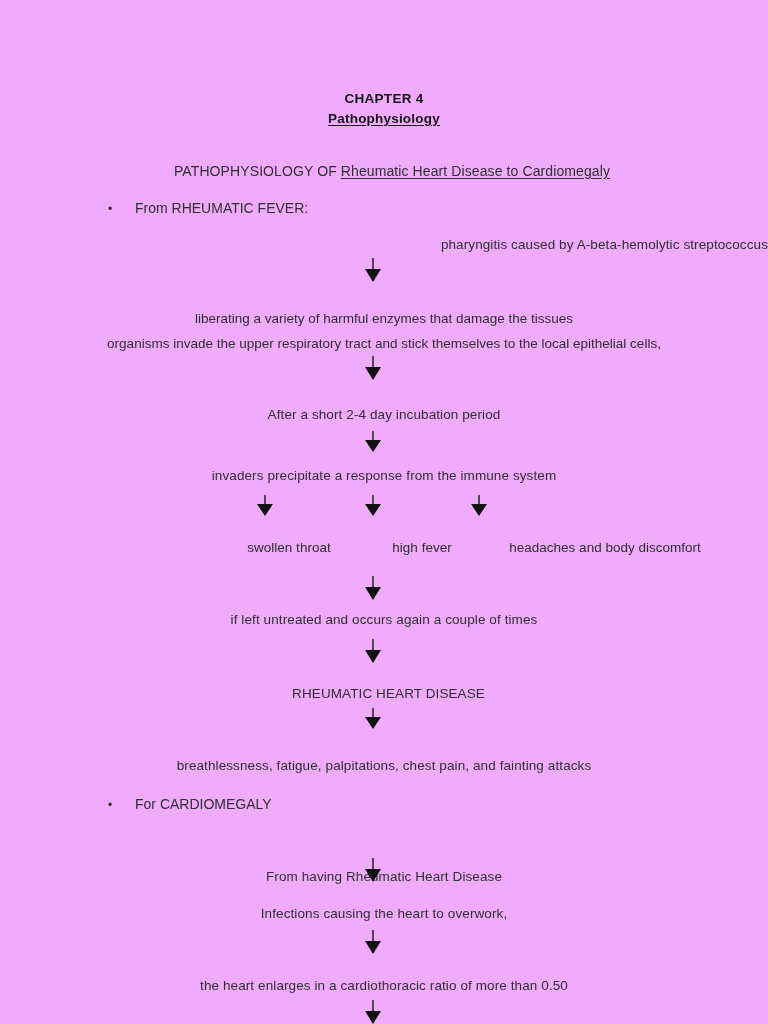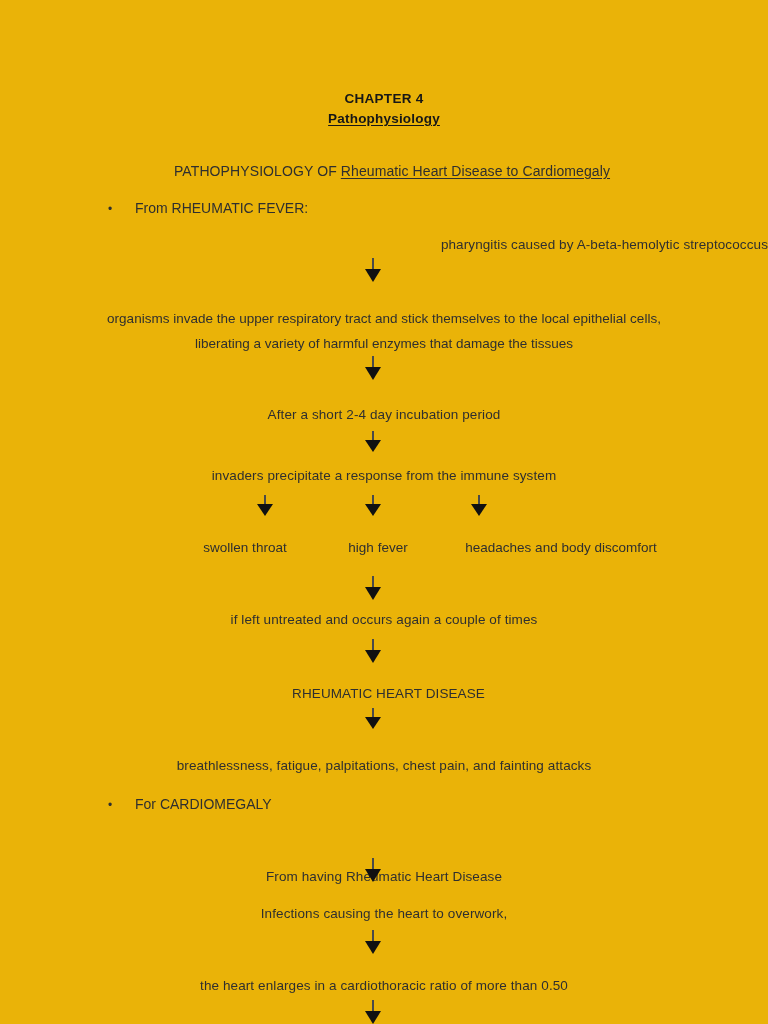--- a/index.html
+++ b/index.html
@@ -16,21 +16,21 @@
     overflow: hidden;
     font-family: "Liberation Sans", sans-serif;
     color: #2b2b2b;
     -webkit-font-smoothing: antialiased;
   }
 
   .page {
     position: relative;
     width: 768px;
     height: 1024px;
-    background: #eab308;
+    background: #f0abfc;
     padding: 0;
   }
 
   
   .line {
     position: absolute;
     left: 0;
     width: 768px;
     text-align: center;
     font-size: 13.5px;
@@ -124,20 +124,21 @@
 
   
   .branch-label {
     position: absolute;
     font-size: 13.5px;
     line-height: 17px;
     color: #2f2f2f;
     white-space: pre;
     text-align: right;
     transform: translateX(-50%);
+    margin-left: 44px;
   }
 </style>
 </head>
 <body>
 
 <div class="page">
 
   <div class="line chapter-title" style="top:90px;">CHAPTER 4</div>
 
   <div class="line section-heading" style="top:110px;">Pathophysiology</div>
@@ -150,22 +151,22 @@
   </div>
 
   <div class="line" style="top:236px;text-align:right;">pharyngitis caused by A-beta-hemolytic streptococcus</div>
 
   <div class="arrow" style="left:362px; top:258px;">
     <span class="shaft"></span>
       <span class="head"></span>
   </div>
 
   <div class="para" style="top:306px;">
+    <span>liberating a variety of harmful enzymes that damage the tissues</span>
     <span>organisms invade the upper respiratory tract and stick themselves to the local epithelial cells,</span>
-    <span>liberating a variety of harmful enzymes that damage the tissues</span>
   </div>
 
   <div class="arrow" style="left:362px; top:356px;">
     <span class="shaft"></span>
       <span class="head"></span>
   </div>
 
   <div class="line" style="top:406px;">After a short 2-4 day incubation period</div>
 
   <div class="arrow short" style="left:362px; top:431px;">

